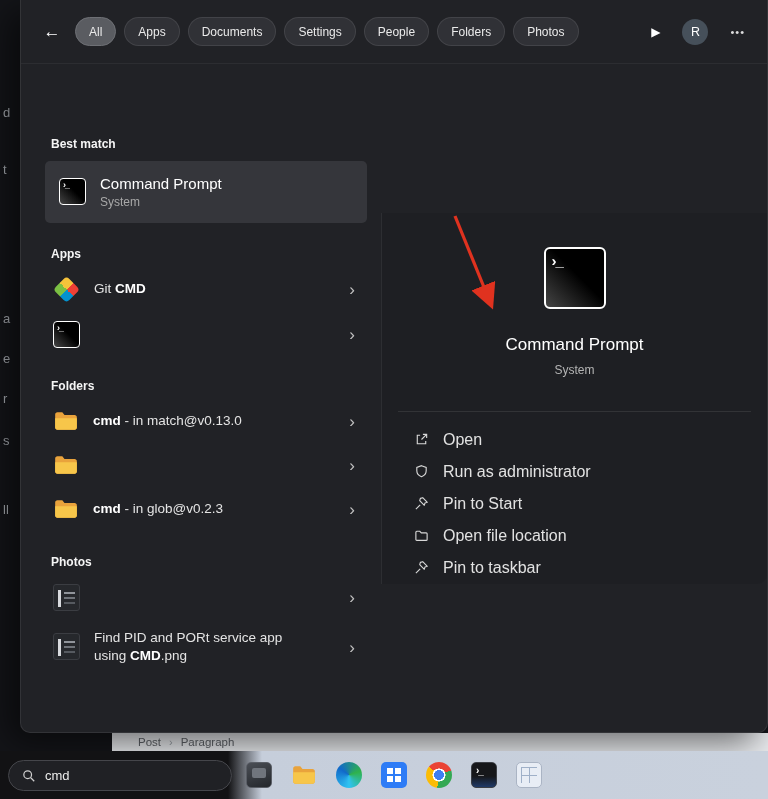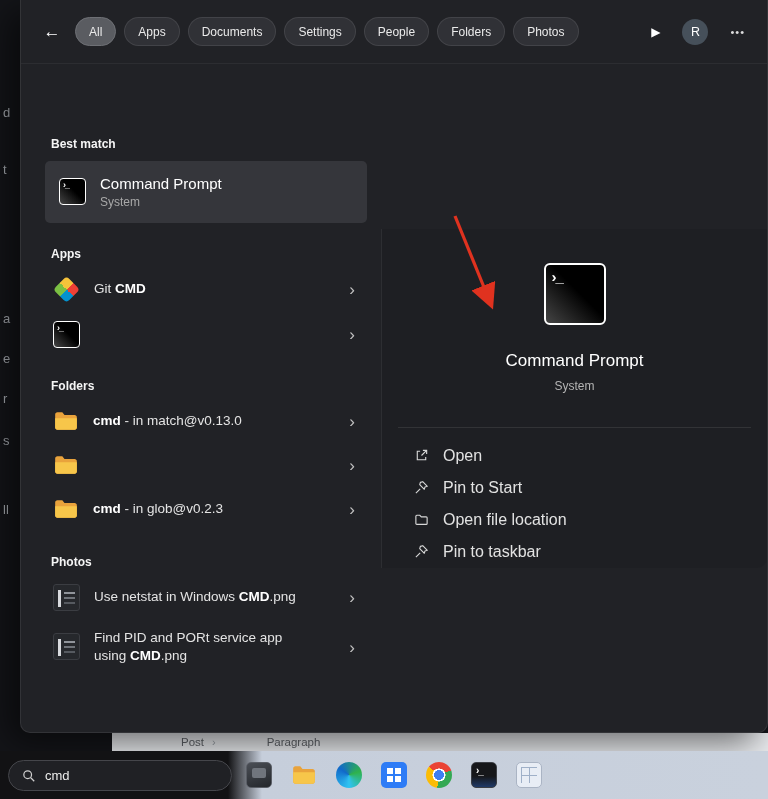--- a/index.html
+++ b/index.html
@@ -6,21 +6,21 @@
   html,body { width:768px; height:799px; overflow:hidden; background:#141519;
     font-family:"Liberation Sans","DejaVu Sans",sans-serif; }
   .screen { position:relative; width:768px; height:799px; background:#141519; overflow:hidden; }
 
   
   .edge-frag { position:absolute; left:3px; color:#a9adb3; font-size:13px; }
 
   
   .bottom-strip { position:absolute; left:112px; right:0; top:733px; height:18px;
     background:#e9ebee; display:flex; align-items:center; gap:8px; padding-left:26px; }
-  .bc-item { color:#5f6368; font-size:11.5px;margin-left:43px; }
+  .bc-item { color:#5f6368; font-size:11.5px; }
   .bc-sep { color:#9aa0a6; font-size:11px; }
 
   
   .startmenu { position:absolute; left:20px; top:0; width:748px; height:733px;
     background:#212226; border:1px solid rgba(255,255,255,.08); border-top:none;
     border-radius:0 0 10px 10px; box-shadow:-12px 10px 34px rgba(0,0,0,.55);
     display:flex; flex-direction:column; }
   .sm-header { height:64px; flex:0 0 auto; display:flex; align-items:center;
     padding:0 14px; gap:6px; border-bottom:1px solid rgba(255,255,255,.05); }
   .back-btn { width:34px; height:30px; background:none; border:none; color:#fff;
@@ -207,21 +207,20 @@
               <span class="chev">›</span>
             </div>
           </div>
         </div>
 
         <div class="sec">
           <div class="section-label">Photos</div>
           <div class="items">
             <div class="row">
               <span class="thumb"></span>
-              <span class="rtext"><span>Use netstat in Windows </span><b>CMD</b><span>.png</span></span>
               <span class="chev">›</span>
             </div>
             <div class="row">
               <span class="thumb"></span>
               <span class="rtext"><span>Find PID and PORt service app using </span><b>CMD</b><span>.png</span></span>
               <span class="chev">›</span>
             </div>
           </div>
         </div>
 
@@ -232,20 +231,26 @@
         <div class="preview-title">Command Prompt</div>
         <div class="preview-sub">System</div>
         <div class="preview-div"></div>
         <div class="actions">
           <div class="action">
             <svg width="15" height="15" viewBox="0 0 16 16">
                 <path d="M6.5 3.5h-3v9h9v-3" fill="none" stroke="#d8d8d8" stroke-width="1.2"></path>
                 <path d="M9.5 2.5h4v4M13.2 2.8L8 8" fill="none" stroke="#d8d8d8" stroke-width="1.2"></path>
               </svg>
             <span>Open</span>
+          </div>
+          <div class="action">
+            <svg width="15" height="15" viewBox="0 0 16 16">
+                <path d="M8 1.8l5 1.8v3.5c0 3-2 5.2-5 6.4-3-1.2-5-3.4-5-6.4V3.6z" fill="none" stroke="#d8d8d8" stroke-width="1.2"></path>
+              </svg>
+            <span>Run as administrator</span>
           </div>
           <div class="action">
             <svg width="15" height="15" viewBox="0 0 16 16">
                 <path d="M9.3 1.8l4.9 4.9-2.5.7-.7 2.5-4.9-4.9.7-2.5z" fill="none" stroke="#d8d8d8" stroke-width="1.2" stroke-linejoin="round"></path>
                 <path d="M6.6 9.4L2 14" fill="none" stroke="#d8d8d8" stroke-width="1.2"></path>
               </svg>
             <span>Pin to Start</span>
           </div>
           <div class="action">
             <svg width="15" height="15" viewBox="0 0 16 16">

